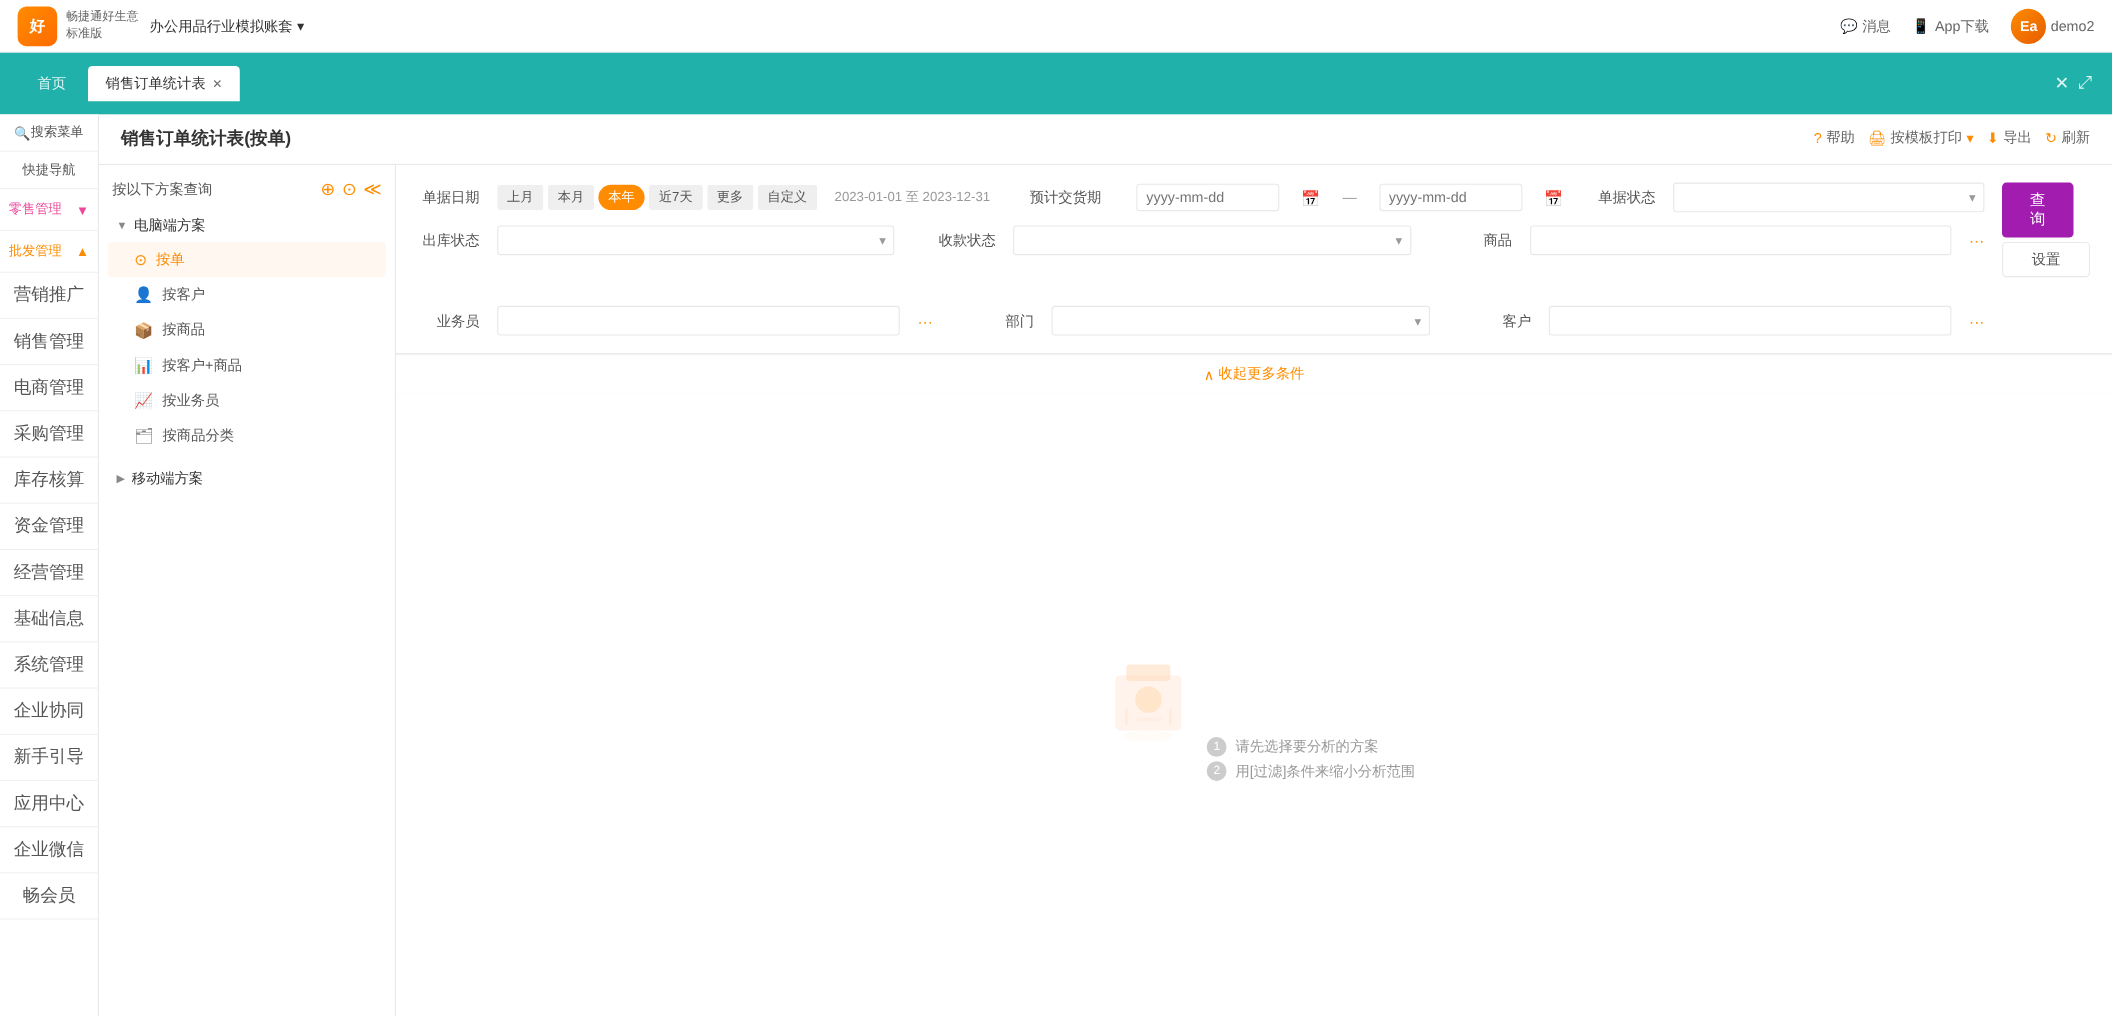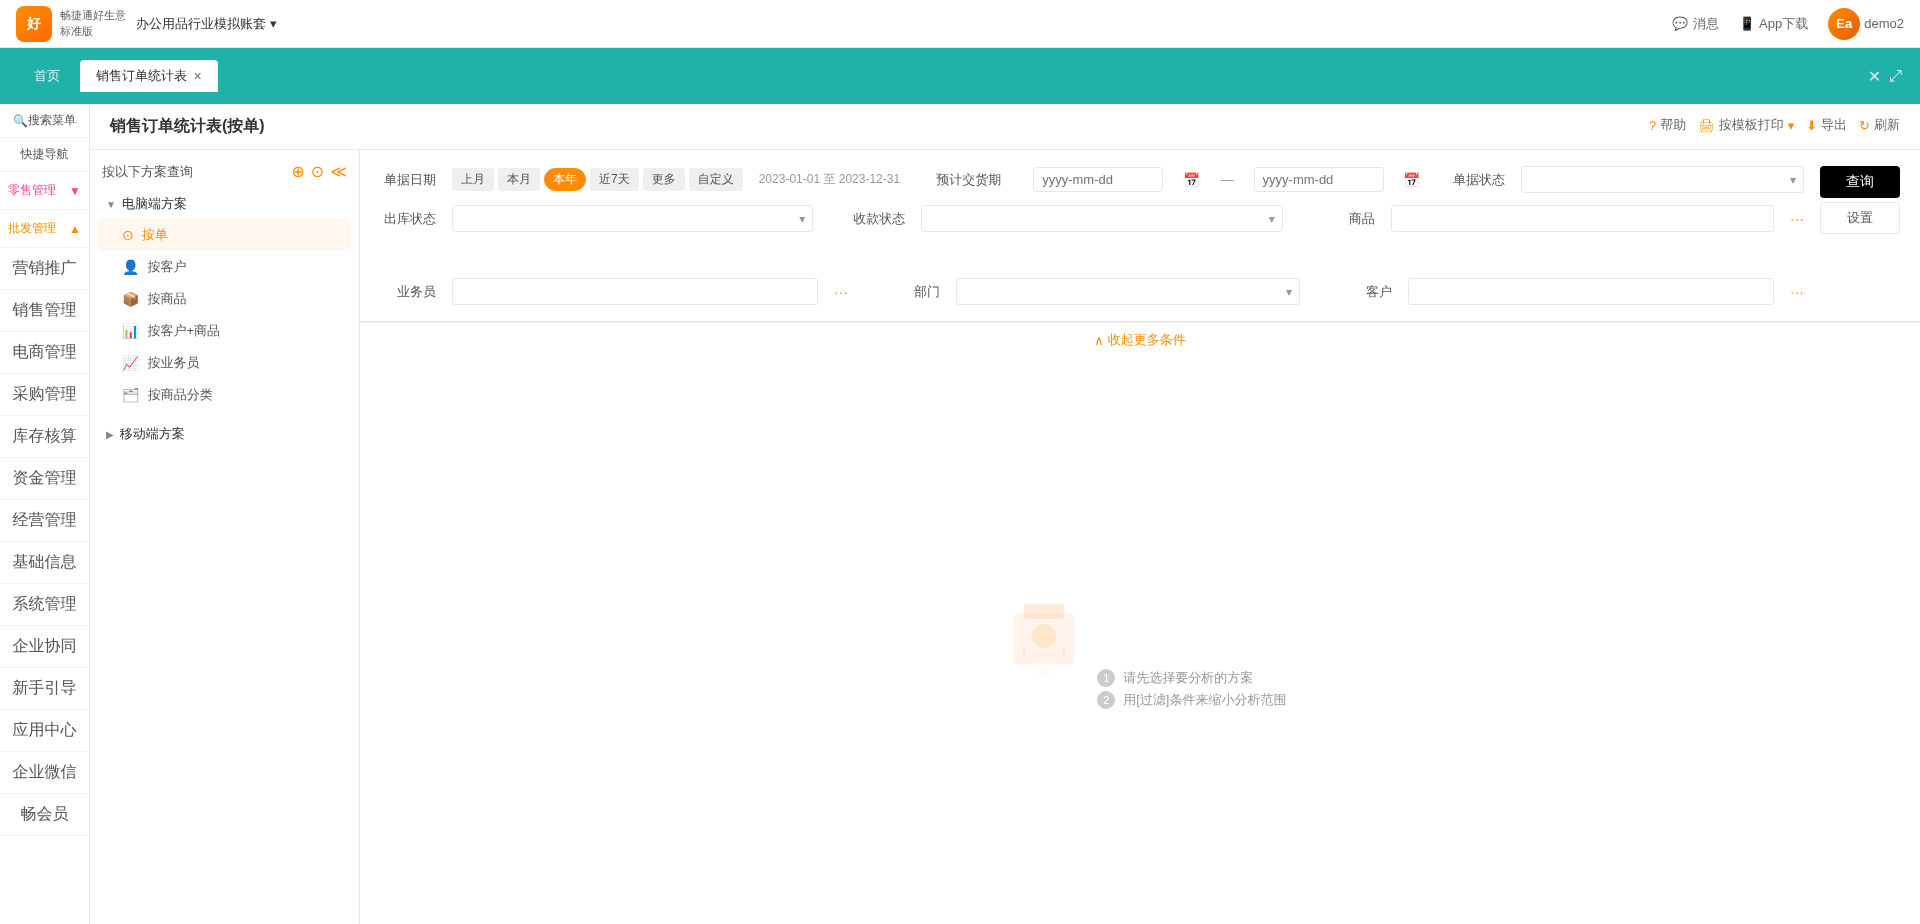--- a/index.html
+++ b/index.html
@@ -184,22 +184,22 @@
     .status-select-wrapper::after {
       content: '▾'; position: absolute; right: 8px; top: 50%; transform: translateY(-50%);
       color: #999; pointer-events: none; font-size: 12px;
     }
     .filter-input {
       border: 1px solid #e8e8e8; border-radius: 3px; padding: 5px 10px;
       font-size: 13px; color: #333; background: white; outline: none; flex: 1;
     }
     .filter-actions { display: flex; flex-direction: column; gap: 4px; flex-shrink: 0; }
     .btn-search {
-      background: #000000; color: white; border: none; border-radius: 4px;
-      padding: 7px 20px; font-size: 14px; cursor: pointer; width: 80px;
+      background: #a21caf; color: white; border: none; border-radius: 4px;
+      padding: 7px 20px; font-size: 14px; cursor: pointer; width: 65px;
     }
     .btn-setting {
       background: white; color: #555; border: 1px solid #e8e8e8; border-radius: 4px;
       padding: 6px 20px; font-size: 13px; cursor: pointer; width: 80px;
     }
 
     
     .query-row {
       display: flex; align-items: flex-start; gap: 16px;
     }

